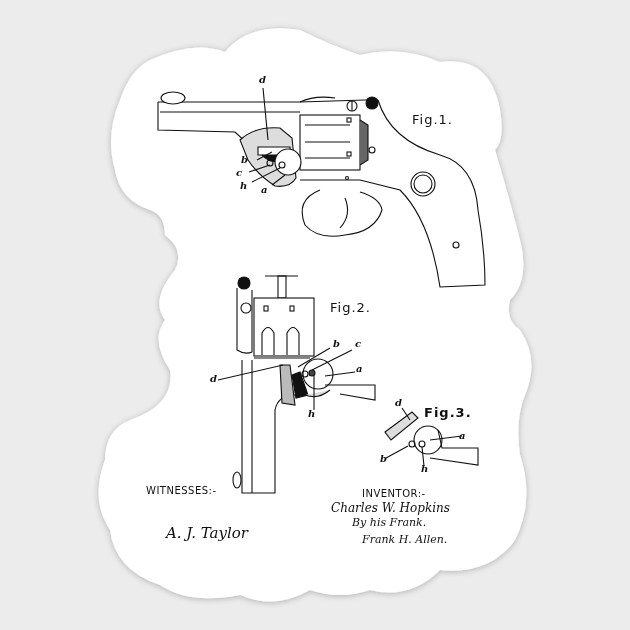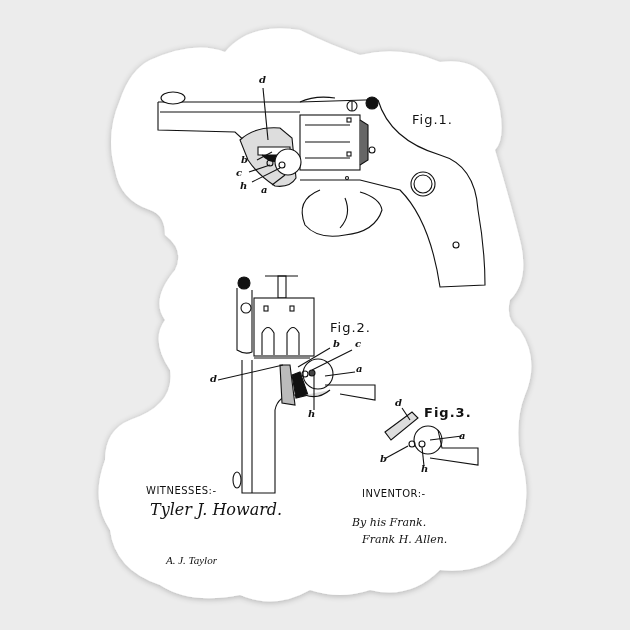--- a/index.html
+++ b/index.html
@@ -134,21 +134,21 @@
       <line x1="402" y1="408" x2="410" y2="420"></line>
       <line x1="430" y1="440" x2="462" y2="436"></line>
       <line x1="386" y1="458" x2="408" y2="446"></line>
       <line x1="422" y1="447" x2="424" y2="466"></line>
     </g>
   </svg>
 
   <div class="txt fig-label" style="left:412px; top:112px;text-align:right;">
     <span>Fig.1.</span>
   </div>
-  <div class="txt fig-label" style="left:330px; top:320px;">
+  <div class="txt fig-label" style="left:330px; top:300px;">
     <span>Fig.2.</span>
   </div>
   <div class="txt fig-label" style="left:424px; top:405px;font-weight:bold;">
     <span>Fig.3.</span>
   </div>
 
   <div class="txt part-label" style="left:259px; top:74px;">d</div>
   <div class="txt part-label" style="left:241px; top:154px;">b</div>
   <div class="txt part-label" style="left:236px; top:167px;">c</div>
   <div class="txt part-label" style="left:240px; top:180px;">h</div>
@@ -159,19 +159,19 @@
   <div class="txt part-label" style="left:356px; top:363px;">a</div>
   <div class="txt part-label" style="left:210px; top:373px;">d</div>
   <div class="txt part-label" style="left:308px; top:408px;">h</div>
 
   <div class="txt part-label" style="left:395px; top:397px;">d</div>
   <div class="txt part-label" style="left:459px; top:430px;">a</div>
   <div class="txt part-label" style="left:380px; top:453px;">b</div>
   <div class="txt part-label" style="left:421px; top:463px;">h</div>
 
   <div class="txt caps" style="left:146px; top:485px;">WITNESSES:-</div>
-  <div class="txt sig" style="left:150px; top:500px; font-size:16px;">Tyler J. Howard.</div>
-  <div class="txt sig" style="left:166px; top:554px; font-size:11px;font-family:Liberation Serif, serif;">A. J. Taylor</div>
+  <div class="txt sig" style="left:166px; top:524px; font-size:15px;">A. J. Taylor</div>
 
   <div class="txt caps" style="left:362px; top:488px;">INVENTOR:-</div>
+  <div class="txt sig" style="left:331px; top:501px; font-size:12px;">Charles W. Hopkins</div>
   <div class="txt sig" style="left:352px; top:516px; font-size:11px;">By his Frank.</div>
   <div class="txt sig" style="left:362px; top:533px; font-size:11px;">Frank H. Allen.</div>
 </div>
 
 </body></html>

